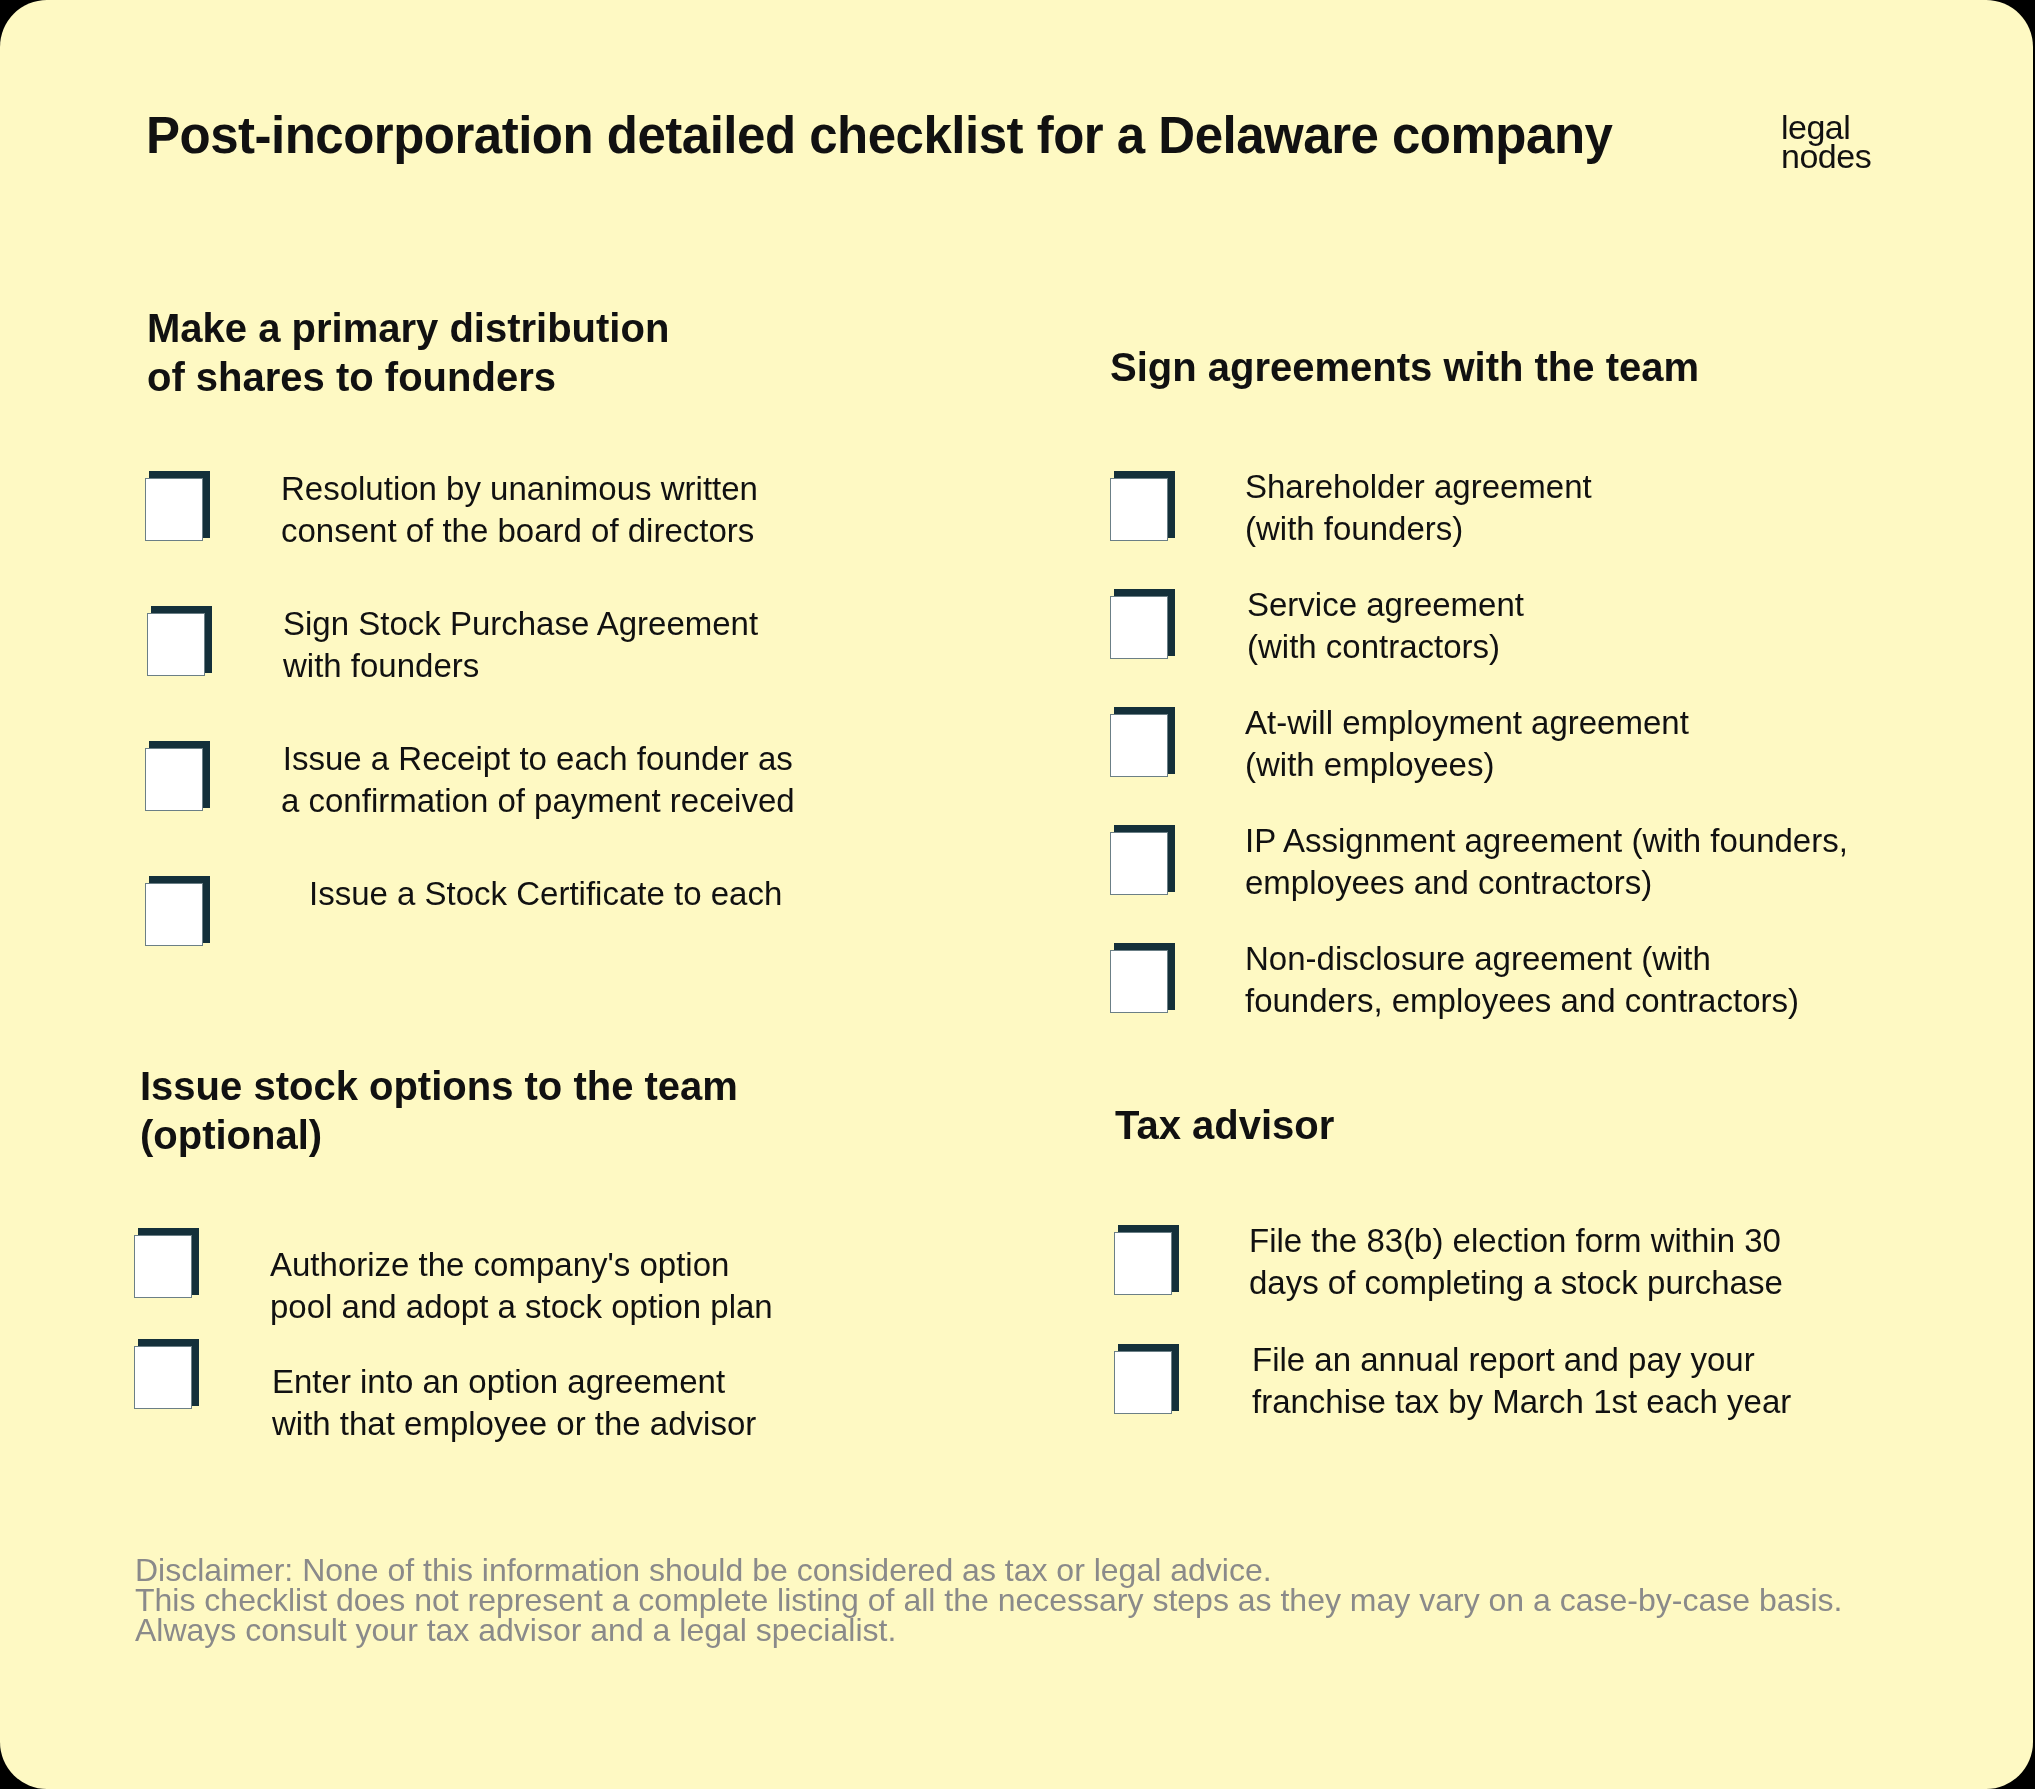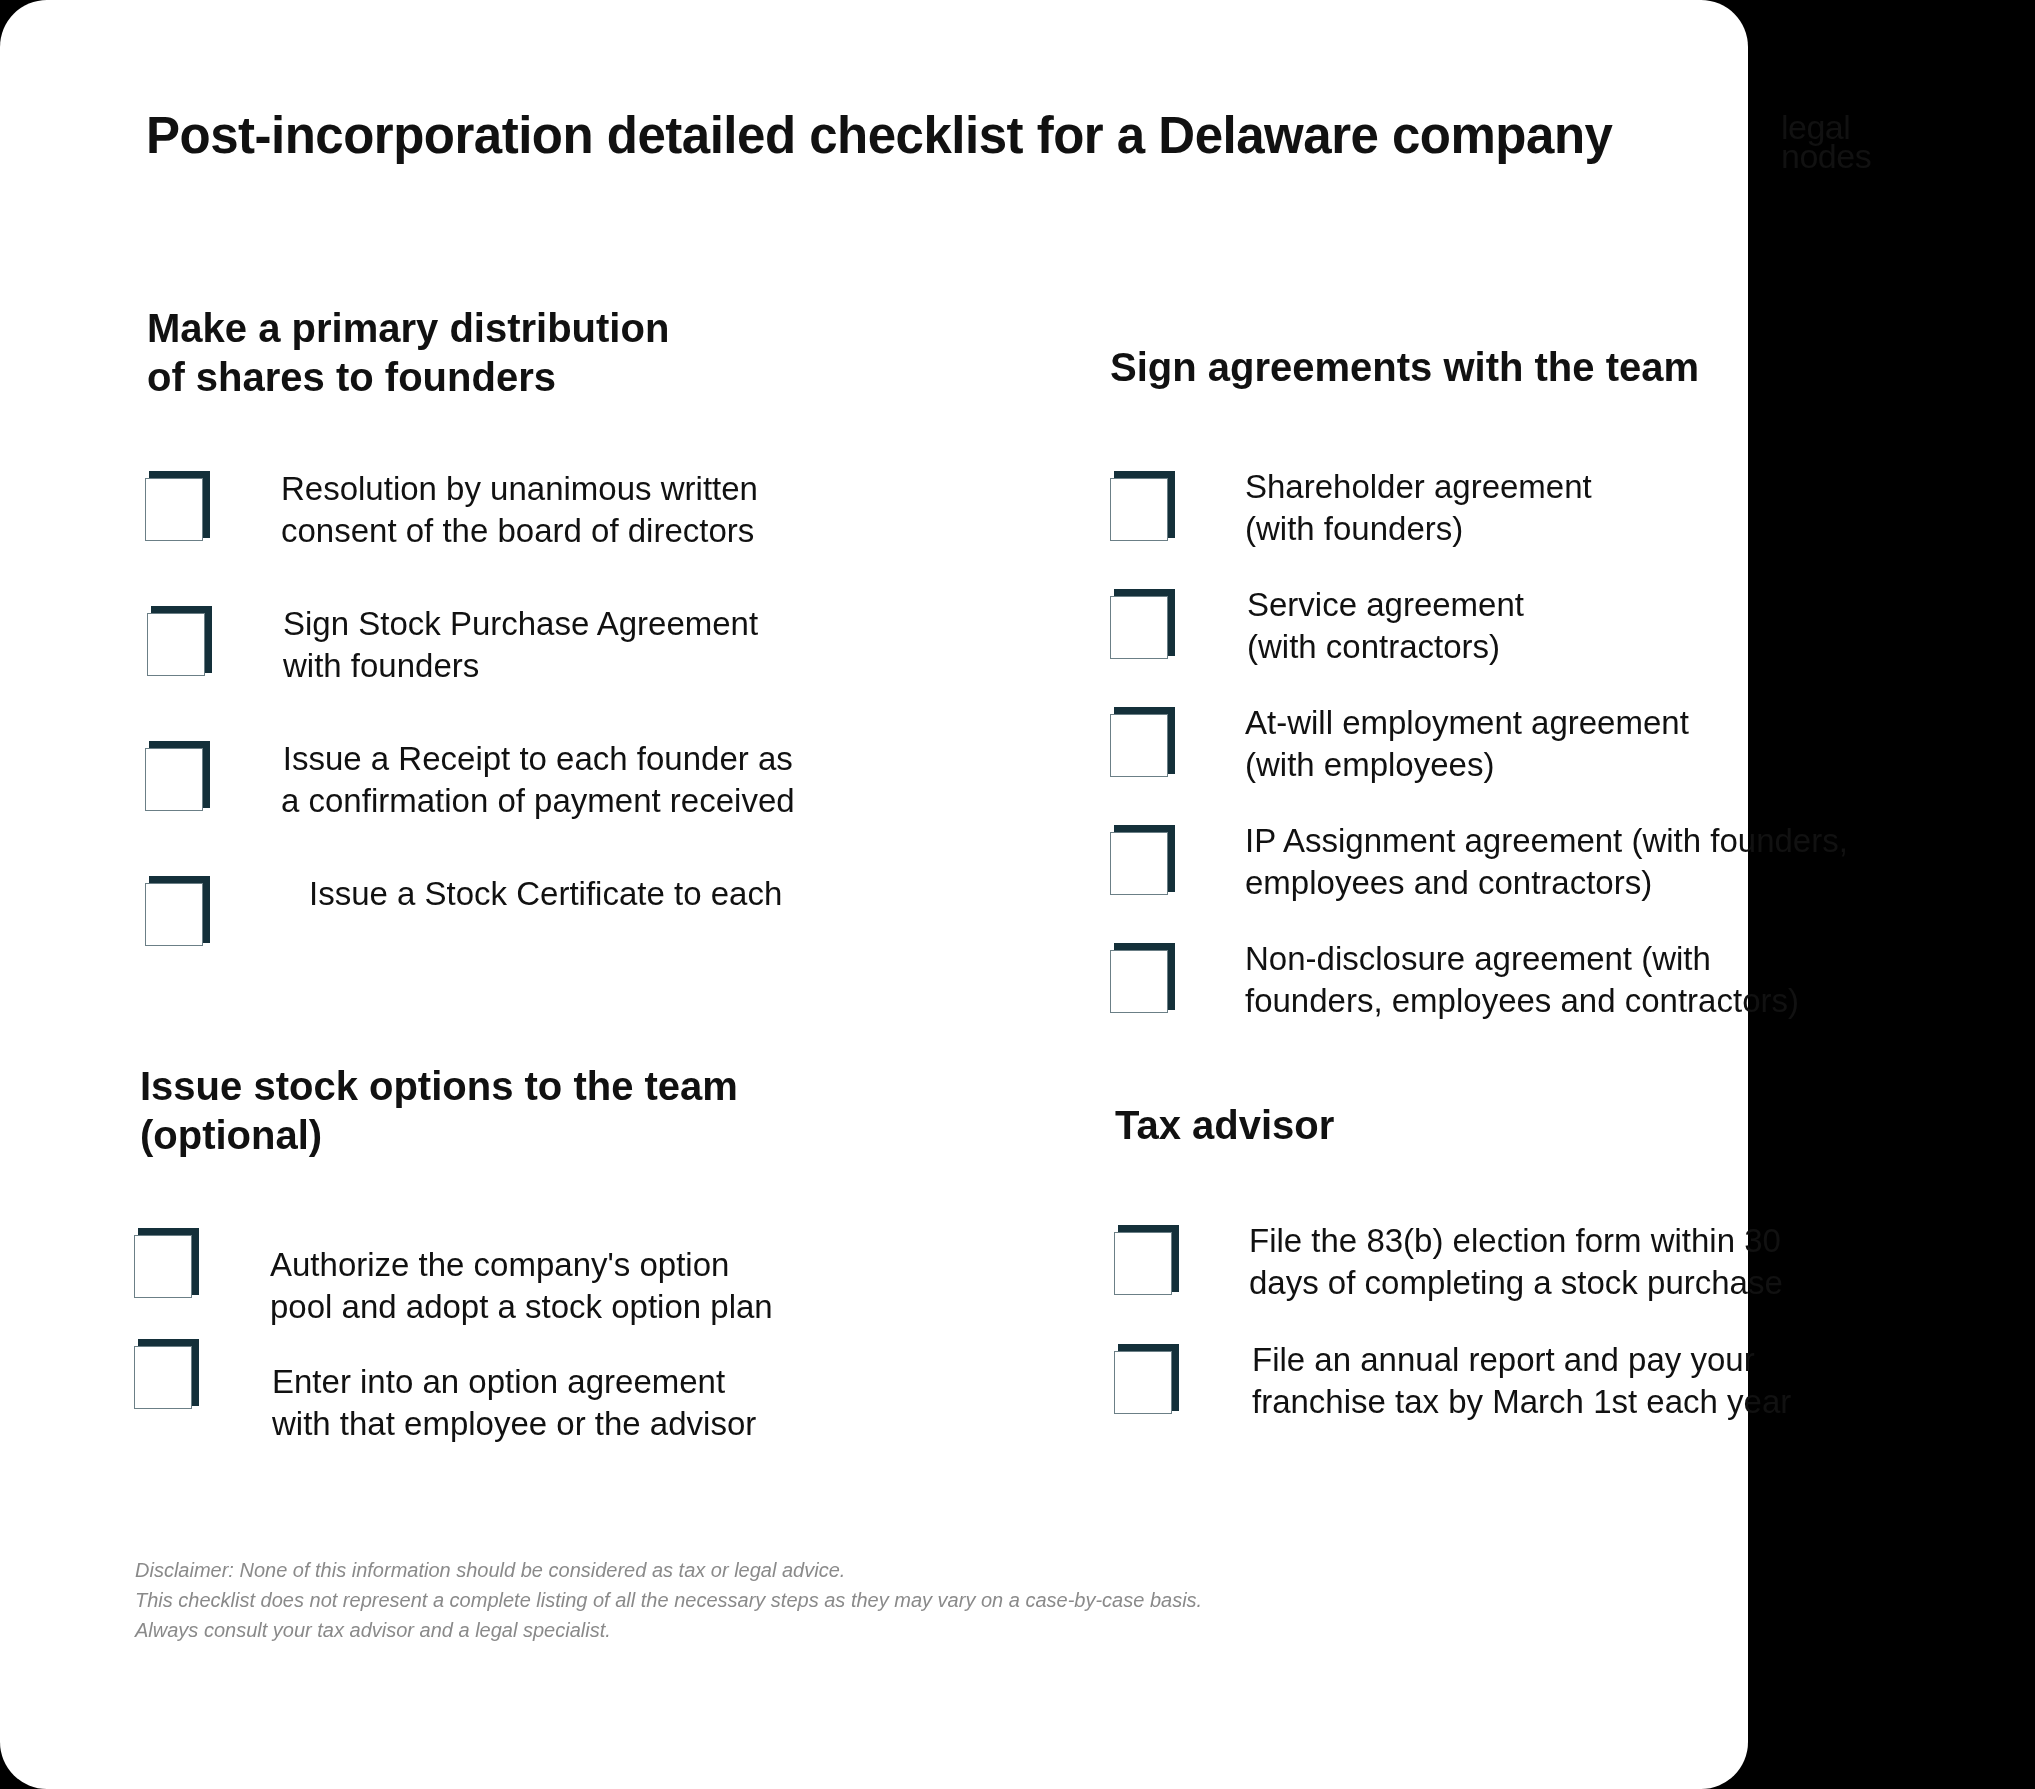--- a/index.html
+++ b/index.html
@@ -1,26 +1,26 @@
 <!DOCTYPE html>
 <html style="font-size:8.3px"><head>
 <meta charset="utf-8">
 <style>
   html,body{margin:0;padding:0;background:#000;}
   body{width:2035px;height:1789px;position:relative;overflow:hidden;font-family:"Liberation Sans","DejaVu Sans",sans-serif;color:#111;}
-  .card{position:absolute;left:0;top:0;width:1748px;height:1789px;background:#ffffff;border-radius:47px;}
+  .card{position:absolute;left:0;top:0;width:2033px;height:1789px;background:#fef9c3;border-radius:47px;}
   .title{position:absolute;left:146px;top:106px;font-size:51px;font-weight:700;letter-spacing:-0.5px;white-space:nowrap;}
   .logo{position:absolute;left:1781px;top:113px;font-size:34px;line-height:29px;font-weight:400;text-align:left;letter-spacing:-0.5px;}
   .h{position:absolute;font-size:40px;font-weight:700;line-height:49px;}
   .item{position:absolute;}
   .cb{position:absolute;width:65px;height:70px;}
   .cb .back{position:absolute;right:0;top:0;width:61px;height:67px;background:#14303a;}
   .cb .front{position:absolute;left:0;bottom:0;width:58px;height:63px;background:#fff;border:1px solid #6b7f86;box-sizing:border-box;}
   .txt{position:absolute;font-size:33px;line-height:42px;white-space:nowrap;color:#111;}
-  .disc{position:absolute;left:135px;top:1555px;font-size:20px;line-height:30px;font-style:italic;color:#8a8a8a;}
+  .disc{position:absolute;left:135px;top:1555px;font-size:32px;line-height:30px;color:#8a8a8a;}
 </style>
 </head>
 <body>
 
 <div class="card">
   <div class="title">Post-incorporation detailed checklist for a Delaware company</div>
   <div class="logo">
     <div>legal</div>
     <div>nodes</div>
   </div>

